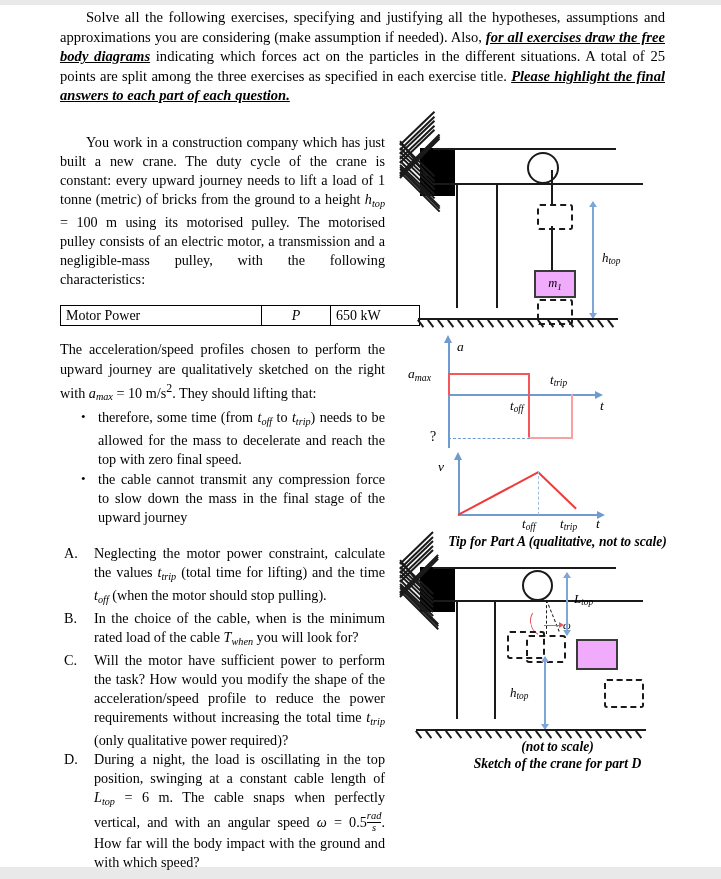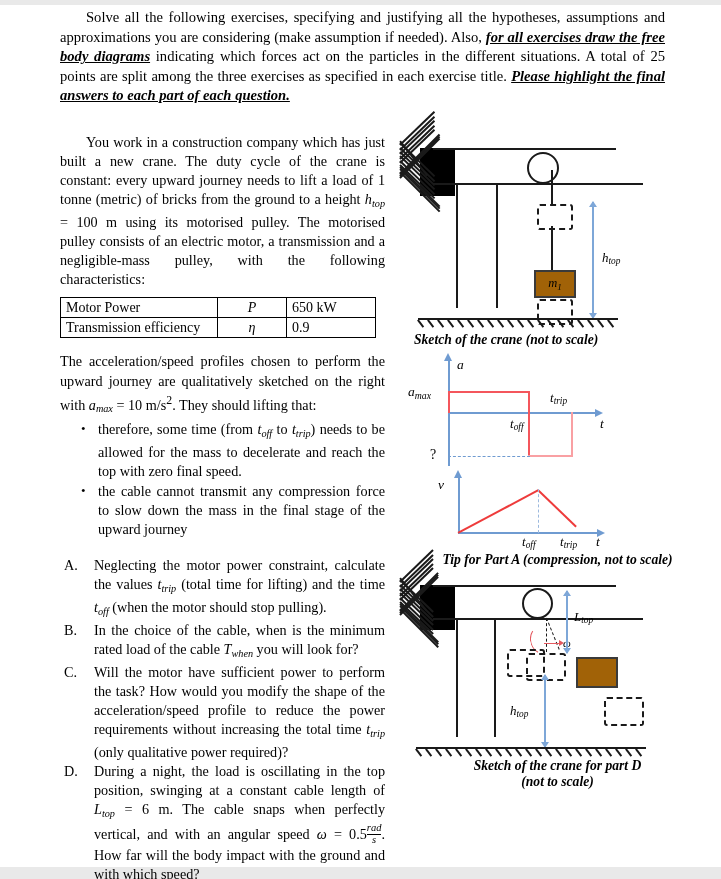--- a/index.html
+++ b/index.html
@@ -66,22 +66,22 @@
     font-size: 14.2px;
     line-height: 19.1px;
     text-align: justify;
     margin: 0;
   }
   .para.indent { text-indent: 26px; }
   .gap { height: 14px; }
 
   table.specs {
     border-collapse: collapse;
-    width: 316px;
-    margin-top: 8px;
+    width: 360px;
+    margin-top: 16px;
     font-size: 14px;
   }
   table.specs td {
     border: 1px solid #000;
     padding: 1px 5px;
     line-height: 17px;
   }
   td.c-sym { width: 58px; text-align: center; font-style: italic; }
   td.c-val { width: 78px; }
 
@@ -167,21 +167,21 @@
   }
   .pulley {
     position: absolute;
     border: 2.4px solid #1a1a1a;
     border-radius: 50%;
     background: transparent;
   }
   .box-solid {
     position: absolute;
     border: 2.2px solid #3a3a3a;
-    background: #a16207;
+    background: #f0abfc;
   }
   .box-dash {
     position: absolute;
     border: 2.4px dashed #1a1a1a;
     background: transparent;
     border-radius: 3px;
   }
   .box-label {
     position: absolute;
     font-size: 12.5px;
@@ -325,25 +325,20 @@
     <p class="para indent">
       <span>You work in a construction company which has just built a new crane. The duty cycle of the crane is constant: every upward journey needs to lift a load of 1 tonne (metric) of bricks from the ground to a height </span><span class="mi">h</span><span class="sub">top</span><span> = 100 m using its motorised pulley. The motorised pulley consists of an electric motor, a transmission and a negligible-mass pulley, with the following characteristics:</span>
     </p>
 
     <table class="specs">
       <tbody>
         <tr>
           <td>Motor Power</td>
           <td class="c-sym">P</td>
           <td class="c-val">650 kW</td>
-        </tr>
-        <tr>
-          <td>Transmission efficiency</td>
-          <td class="c-sym">η</td>
-          <td class="c-val">0.9</td>
         </tr>
       </tbody>
     </table>
 
     <div class="gap"></div>
 
     <p class="para">
       <span>The acceleration/speed profiles chosen to perform the upward journey are qualitatively sketched on the right with </span><span class="mi">a</span><span class="sub">max</span><span> = 10 m/s</span><sup>2</sup><span>. They should lifting that:</span>
     </p>
 
@@ -443,21 +438,20 @@
           <i style="left:130px;"></i>
           <i style="left:140px;"></i>
           <i style="left:150px;"></i>
         <i style="left:160px;"></i>
           <i style="left:170px;"></i>
           <i style="left:180px;"></i>
           <i style="left:190px;"></i>
       </div>
     </div>
 
-    <div class="figcap" style="margin-top:2px; text-align:left; padding-left:14px;">Sketch of the crane (not to scale)</div>
 
     <div class="chart" style="height:117px; margin-top:4px;">
 
       <div class="axis y" style="left:48px; top:8px; height:106px;"></div>
       <div class="arrowhead-u" style="left:44.3px; top:1px;"></div>
 
       <div class="axis x" style="left:48px; top:60px; width:148px;"></div>
       <div class="arrowhead-r" style="left:195px; top:56.5px;"></div>
 
       <div class="plot-v" style="left:48px; top:39px; height:22px;"></div>
@@ -490,21 +484,21 @@
       <div class="plot-seg" style="left:138px; top:18px; width:53.1px; transform: rotate(43.9deg);"></div>
 
       <div class="dashline-v" style="left:138px; top:18px; height:44px;"></div>
 
       <div class="axlabel" style="left:38px; top:6px;">v</div>
       <div class="axlabel small" style="left:122px; top:63px;"><span class="mi">t</span><span class="sub">off</span></div>
       <div class="axlabel small" style="left:160px; top:63px;"><span class="mi">t</span><span class="sub">trip</span></div>
       <div class="axlabel" style="left:196px; top:63px;">t</div>
     </div>
 
-    <div class="figcap" style="margin-top:3px;">Tip for Part A (compression, not to scale)</div>
+    <div class="figcap" style="margin-top:3px;">Tip for Part A (qualitative, not to scale)</div>
 
     <div class="fig" style="height:180px; margin-top:9px;">
 
       <div class="counterweight" style="left:20px; top:8px; width:35px; height:45px;"></div>
 
       <div class="ln hline" style="left:33px; top:8px; width:183px;"></div>
       <div class="ln hline" style="left:33px; top:41px; width:210px;"></div>
       <div class="diag" style="left:216px; top:8px; width:42px; transform: rotate(51deg);"></div>
 
       <div class="diag" style="left:36px; top:9px; width:46px; transform: rotate(44deg);"></div>
@@ -570,16 +564,16 @@
         <i style="left:160px;"></i>
           <i style="left:170px;"></i>
           <i style="left:180px;"></i>
           <i style="left:190px;"></i>
         <i style="left:200px;"></i>
           <i style="left:210px;"></i>
           <i style="left:220px;"></i>
       </div>
     </div>
 
+    <div class="figcap">(not to scale)</div>
     <div class="figcap" style="margin-top:1px;">Sketch of the crane for part D</div>
-    <div class="figcap">(not to scale)</div>
   </div>
 </div>
 
 </body></html>

